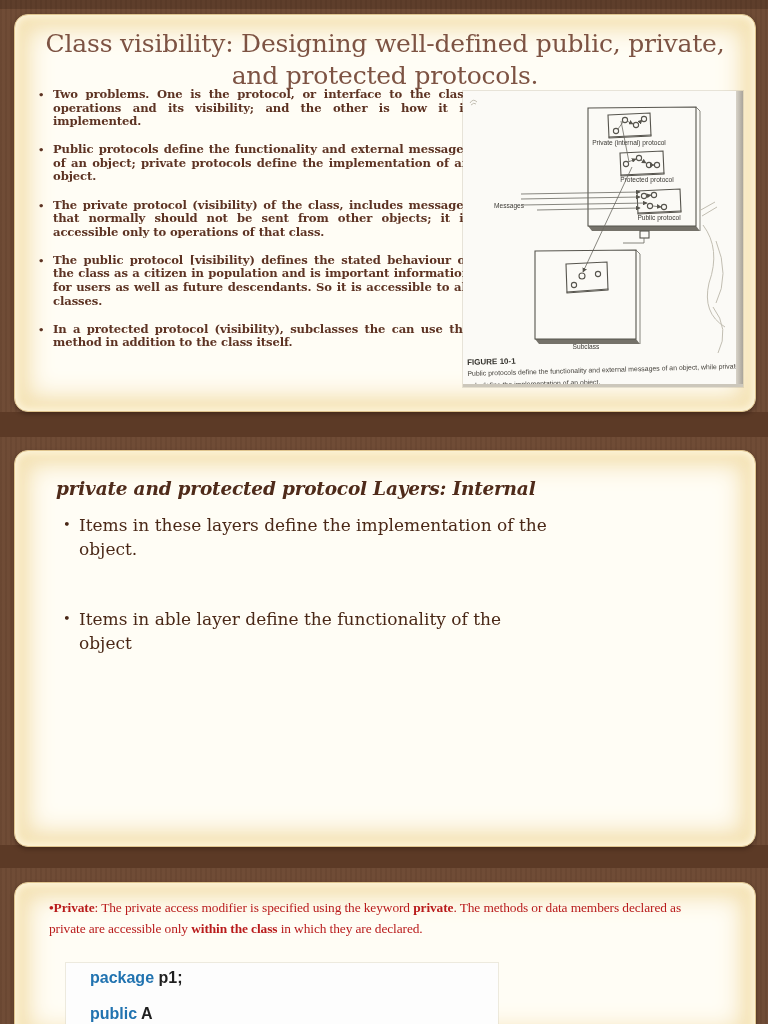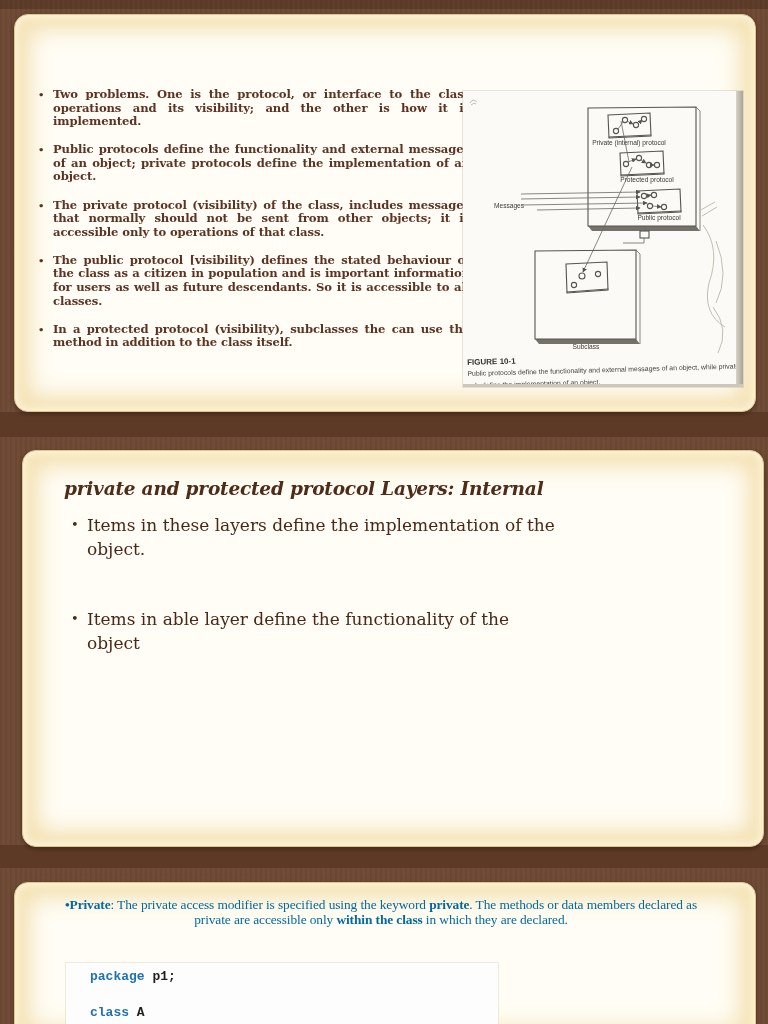--- a/index.html
+++ b/index.html
@@ -24,21 +24,21 @@
     position:absolute;left:14px;width:740px;border-radius:14px;
     background:#fffdf5;
     border:1px solid #dfc48e;
     box-shadow:
       inset 0 0 6px 2px #fdf4da,
       inset 0 0 14px 6px #f8e9c2,
       inset 0 0 26px 12px #f1dba6,
       0 2px 4px rgba(20,8,2,0.35);
   }
   .slide1{top:14px;height:396px;}
-  .slide2{top:13px;height:395px;margin-left:8px;}
+  .slide2{top:13px;height:395px;}
   .slide3{top:14px;height:160px;}
 
   
   .s1-title{position:absolute;left:0;top:13px;width:740px;text-align:center;
     color:#7d5343;font-size:25px;line-height:32px;font-weight:400;letter-spacing:-0.2px;}
   .s1-bullets{position:absolute;left:23px;top:73px;width:432px;}
   .s1-bullet{display:flex;margin-bottom:14.5px;color:#5d3323;font-weight:700;
     font-size:11.6px;line-height:13.6px;letter-spacing:-0.1px;}
   .s1-bullet .dot{width:15px;flex:0 0 15px;font-size:10px;}
   .s1-bullet .b-text{flex:1;text-align:justify;}
@@ -60,40 +60,44 @@
   .s2-h{position:absolute;left:41px;color:#4f2b1a;font-weight:700;font-style:italic;
     font-size:18.5px;letter-spacing:-0.2px;}
   .s2-h1{top:27px;}
   .s2-h2{top:120px;}
   .s2-bullet{position:absolute;left:48px;display:flex;color:#4a2817;font-size:17px;line-height:24px;width:490px;}
   .s2-b1{top:62px;}
   .s2-b2{top:156px;}
   .s2-bullet .dot{width:16px;flex:0 0 16px;font-size:13px;}
 
   
-  .s3-para{position:absolute;left:34px;width:664px;color:#0369a1;
-    font-family:"Liberation Serif", serif;font-size:13.4px;line-height:15px;letter-spacing:-0.1px;text-align:center;}
+  .s3-para{position:absolute;left:34px;width:664px;color:#b91c1c;
+    font-family:"Liberation Serif", serif;font-size:13.4px;line-height:21px;letter-spacing:-0.1px;}
   .s3-p1{top:14px;}
   .s3-p2{top:69px;}
   .s3-para b{font-weight:700;}
   .code-box{position:absolute;left:51px;top:80px;width:432px;height:80px;background:#fdfdfd;
     box-shadow:0 0 0 1px rgba(220,215,200,0.5);}
-  .code-line{position:absolute;left:24px;font-family:Liberation Mono, monospace;
-    font-weight:700;font-size:13px;color:#1f1f1f;}
+  .code-line{position:absolute;left:24px;font-family:Liberation Sans, sans-serif;
+    font-weight:700;font-size:16px;color:#1f1f1f;}
   .code-l1{top:6px;}
   .code-l2{top:42px;}
   .kw{color:#2173b0;}
 </style>
 </head>
 <body>
 
 <div class="page page1">
   <div class="band-top"></div>
   <div class="band-bottom"></div>
   <div class="slide slide1">
+    <div class="s1-title">
+      <div>Class visibility: Designing well-defined public, private,</div>
+      <div>and  protected protocols.</div>
+    </div>
     <div class="s1-bullets">
       <div class="s1-bullet">
         <span class="dot">•</span>
         <span class="b-text">Two problems. One is the protocol, or interface to the class operations and its visibility; and the other is how it is implemented.</span>
       </div>
       <div class="s1-bullet">
         <span class="dot">•</span>
         <span class="b-text">Public protocols define the functionality and external messages of an object; private protocols define the implementation of an object.</span>
       </div>
       <div class="s1-bullet">
@@ -214,17 +218,17 @@
 <div class="page page3">
   <div class="slide slide3">
     <div class="s3-para s3-p1">
       <b>•</b><b>Private</b><span>:  The private access modifier is specified using the keyword </span><b>private</b><span>.  The methods or data members declared as private are accessible only </span><b>within the class</b><span> in which they are declared.</span>
     </div>
     <div class="code-box">
       <div class="code-line code-l1">
         <span class="kw">package</span><span> p1;</span>
       </div>
       <div class="code-line code-l2">
-        <span class="kw">class</span><span> A</span>
+        <span class="kw">public</span><span> A</span>
       </div>
     </div>
   </div>
 </div>
 
 </body></html>

